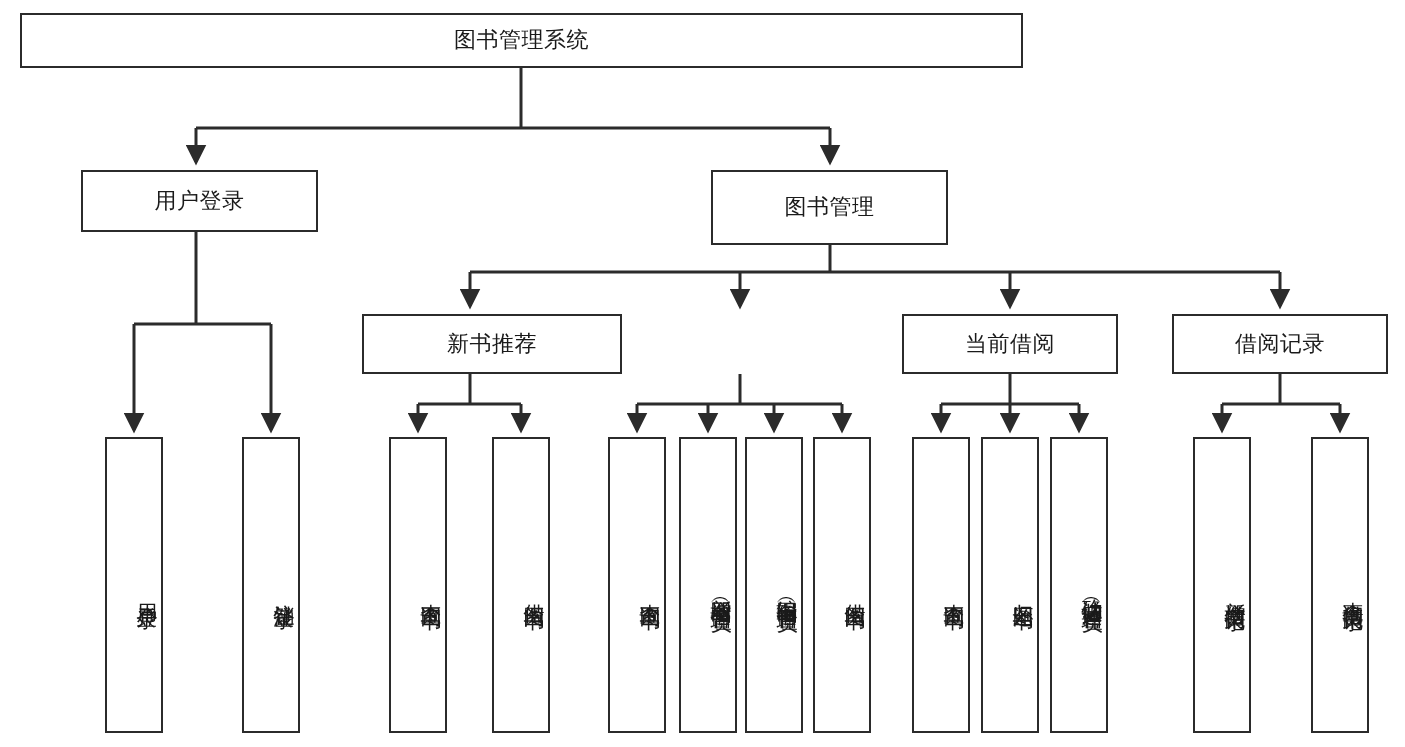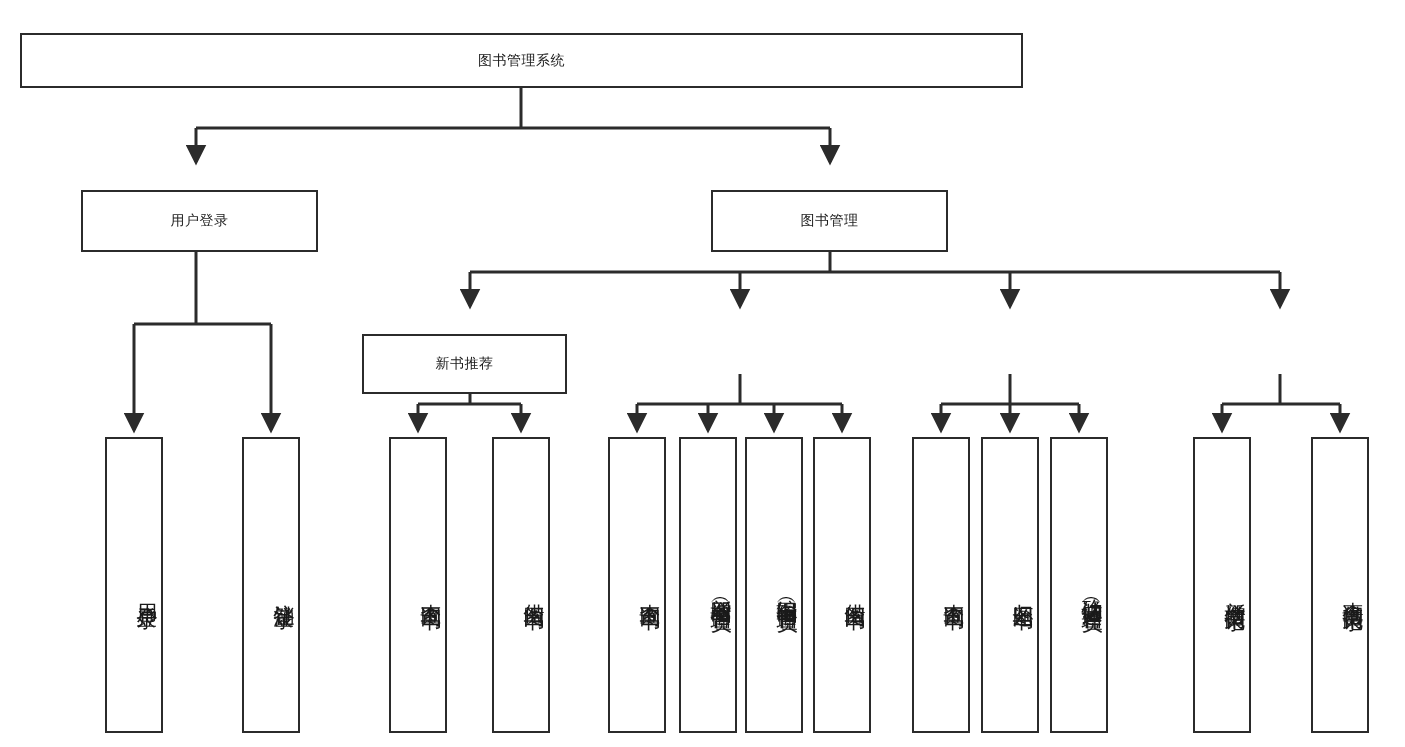--- a/index.html
+++ b/index.html
@@ -31,25 +31,24 @@
     position: absolute;
     box-sizing: border-box;
     background: #ffffff;
     border: 2px solid #2b2b2b;
     display: flex;
     align-items: center;
     justify-content: center;
     color: #1a1a1a;
   }
   .node-h {
-    font-size: 14px;
+    font-size: 22px;
     line-height: 1.1;
     letter-spacing: 0.5px;
     white-space: nowrap;
-    margin-top: 20px;
   }
   .node-v {
     writing-mode: vertical-rl;
     text-orientation: upright;
     font-size: 21px;
     line-height: 1.35;
     letter-spacing: 2px;
     align-items: flex-start;
     justify-content: center;
     padding-top: 12px;
@@ -126,26 +125,32 @@
     </g>
   </svg>
 
   <div class="node node-h" style="left:20px; top:13px; width:1003px; height:55px;">
     <span>图书管理系统</span>
   </div>
 
   <div class="node node-h" style="left:81px; top:170px; width:237px; height:62px;">
     <span>用户登录</span>
   </div>
-  <div class="node node-h" style="left:711px; top:170px; width:237px; height:62px;">
+  <div class="node node-h" style="left:711px; top:170px; width:237px; height:75px;">
     <span>图书管理</span>
   </div>
 
-  <div class="node node-h" style="left:362px; top:314px; width:205px; height:60px;">
+  <div class="node node-h" style="left:362px; top:314px; width:260px; height:60px;">
     <span>新书推荐</span>
+  </div>
+  <div class="node node-h" style="left:902px; top:314px; width:216px; height:60px;">
+    <span>当前借阅</span>
+  </div>
+  <div class="node node-h" style="left:1172px; top:314px; width:216px; height:60px;">
+    <span>借阅记录</span>
   </div>
 
   <div class="node node-v" style="left:105px; top:437px; width:58px; height:296px;">
     <span class="vtext">用户登录</span>
   </div>
   <div class="node node-v" style="left:242px; top:437px; width:58px; height:296px;">
     <span class="vtext">注销登录</span>
   </div>
 
   <div class="node node-v" style="left:389px; top:437px; width:58px; height:296px;">

